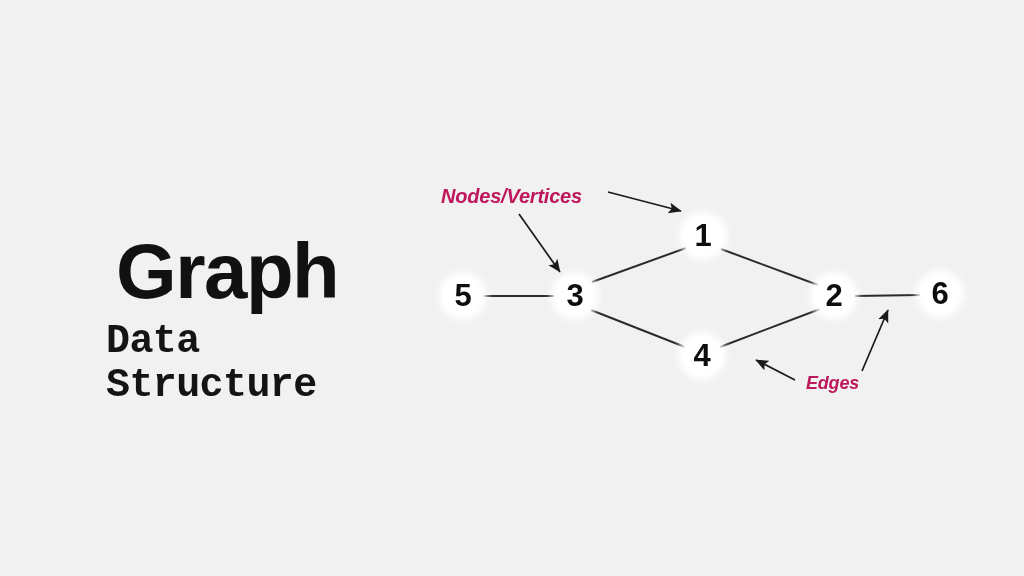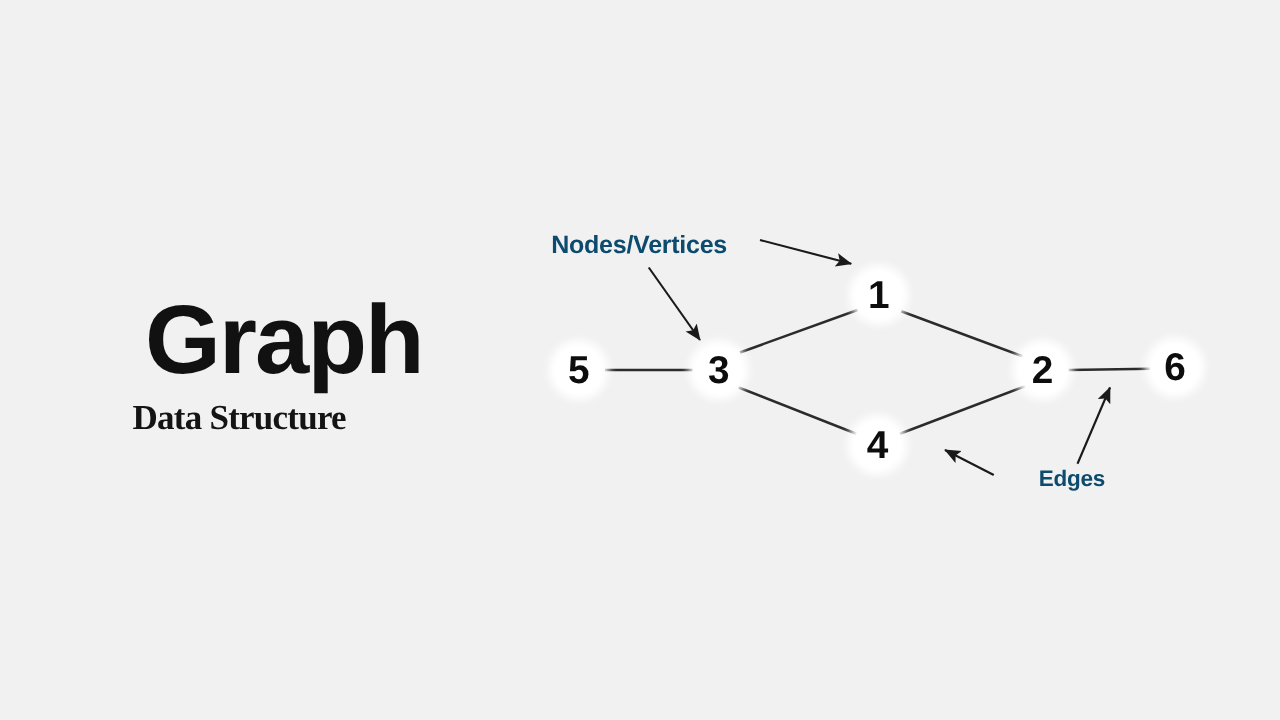--- a/index.html
+++ b/index.html
@@ -31,22 +31,22 @@
   #page-title {
     font-family: "Liberation Sans", sans-serif;
     font-size: 78px;
     line-height: 0.95;
     font-weight: bold;
     color: #111111;
     letter-spacing: -1.5px;
     margin: 12px;
   }
   #page-subtitle {
-    font-family: Liberation Serif, serif;
-    font-size: 28px;
+    font-family: Liberation Mono, monospace;
+    font-size: 40px;
     line-height: 1.1;
     font-weight: bold;
     color: #141414;
     letter-spacing: -0.6px;
     margin: 8px 0 0 2px;
   }
 
   
   #diagram {
     position: absolute;
@@ -76,26 +76,27 @@
     font-weight: bold;
     color: #0d0d0d;
     line-height: 1;
   }
   .graph-node span { display: block; margin-top: -2px; }
 
   .annot-label {
     position: absolute;
     font-family: "Liberation Sans", sans-serif;
     font-weight: bold;
-    color: #0c4a6e;
+    color: #be185d;
     white-space: nowrap;
     letter-spacing: -0.2px;
+    font-style: italic;
   }
   #label-nodes { font-size: 20px; left: 441px; top: 185px; }
-  #label-edges { font-size: 18px; left: 831px; top: 373px; }
+  #label-edges { font-size: 18px; left: 806px; top: 373px; }
 </style>
 </head>
 <body>
 
 <div id="stage">
 
   <div id="title-block">
     <div id="page-title">Graph</div>
     <div id="page-subtitle">Data Structure</div>
   </div>

